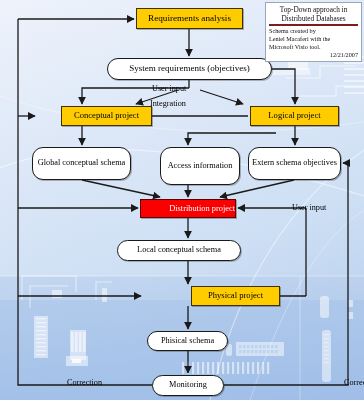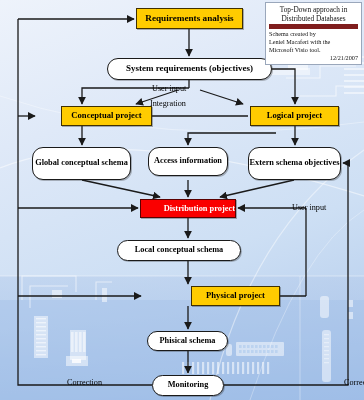--- a/index.html
+++ b/index.html
@@ -25,21 +25,21 @@
 
   .node {
     position: absolute;
     z-index: 5;
     box-sizing: border-box;
     display: flex;
     align-items: center;
     justify-content: center;
     text-align: center;
     line-height: 1.08;
-    font-weight: bold;
+    font-weight: normal;
     color: #000;
   }
   .node.rect {
     background: #ffcc00;
     border: 1.4px solid #403000;
     box-shadow: 1px 1px 0 rgba(40,40,40,.35);
   }
   .node.rect.danger {
     background: #fa0000;
     border: 1.4px solid #5a0000;
@@ -75,21 +75,21 @@
     background: #ffffff;
     border: 1px solid #9aa7bb;
     padding: 2px 3px 2px 3px;
     box-sizing: border-box;
   }
   #titlebox .t-main {
     font-size: 7.3px;
     line-height: 1.25;
     text-align: center;
     color: #111;
-    border-bottom: 5px solid #7f1d1d;
+    border-bottom: 2px solid #7f1d1d;
     padding-bottom: 1px;
   }
   #titlebox .t-sub {
     font-size: 6.2px;
     line-height: 1.28;
     color: #111;
     padding-top: 1px;
   }
   #titlebox .t-date {
     font-size: 6.2px;
@@ -315,21 +315,21 @@
       </div>
       <div class="node rect" style="left: 37px; top: 106px; width: 91px; height: 20px; font-size: 8.6px; margin-left: 24px;">
         <span>Conceptual project</span>
       </div>
       <div class="node rect" style="left: 250px; top: 106px; width: 89px; height: 20px; font-size: 8.6px; text-align: center;">
         <span>Logical project</span>
       </div>
       <div class="node round" style="left: 32px; top: 147px; width: 99px; height: 33px; font-size: 8.3px;">
         <span>Global conceptual schema</span>
       </div>
-      <div class="node round" style="left: 148px; top: 147px; width: 80px; height: 29px; font-size: 8.3px;">
+      <div class="node round" style="left: 160px; top: 147px; width: 80px; height: 38px; font-size: 8.3px;">
         <span>Access information</span>
       </div>
       <div class="node round" style="left: 248px; top: 147px; width: 93px; height: 33px; font-size: 8.3px;">
         <span>Extern schema objectives</span>
       </div>
       <div class="node rect danger" style="left: 140px; top: 199px; width: 96px; height: 19px; font-size: 8.4px;">
         <span>Distribution project</span>
       </div>
       <div class="node round" style="left: 117px; top: 240px; width: 124px; height: 21px; font-size: 8.3px;">
         <span>Local conceptual schema</span>

